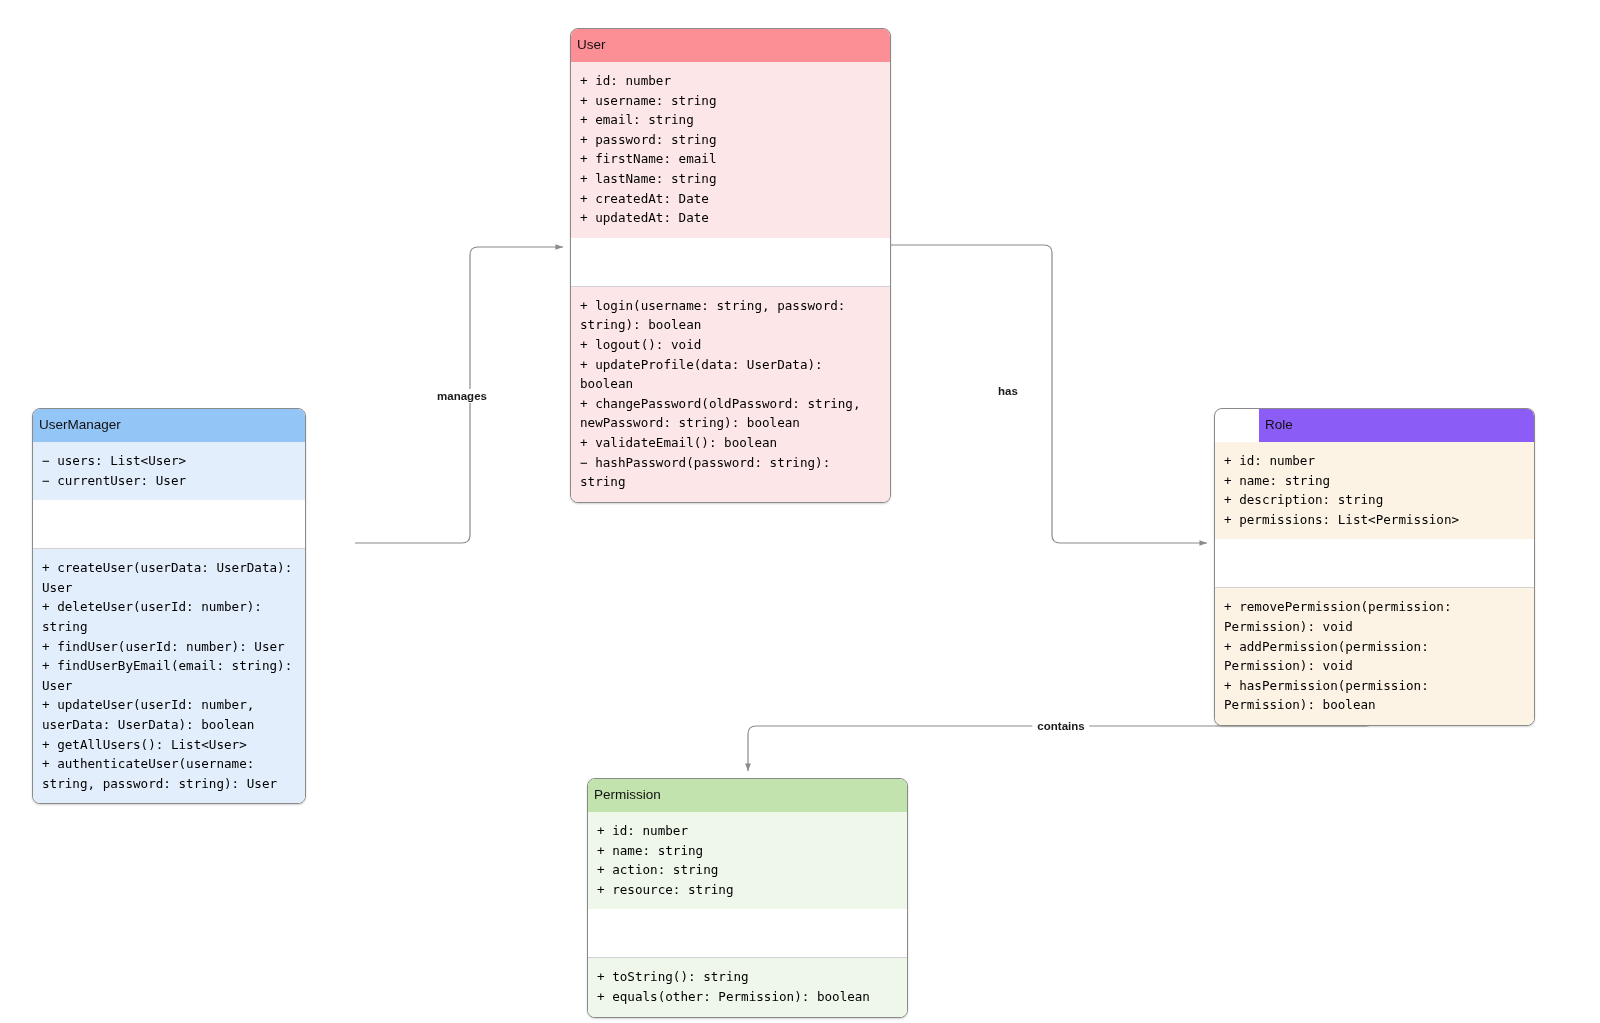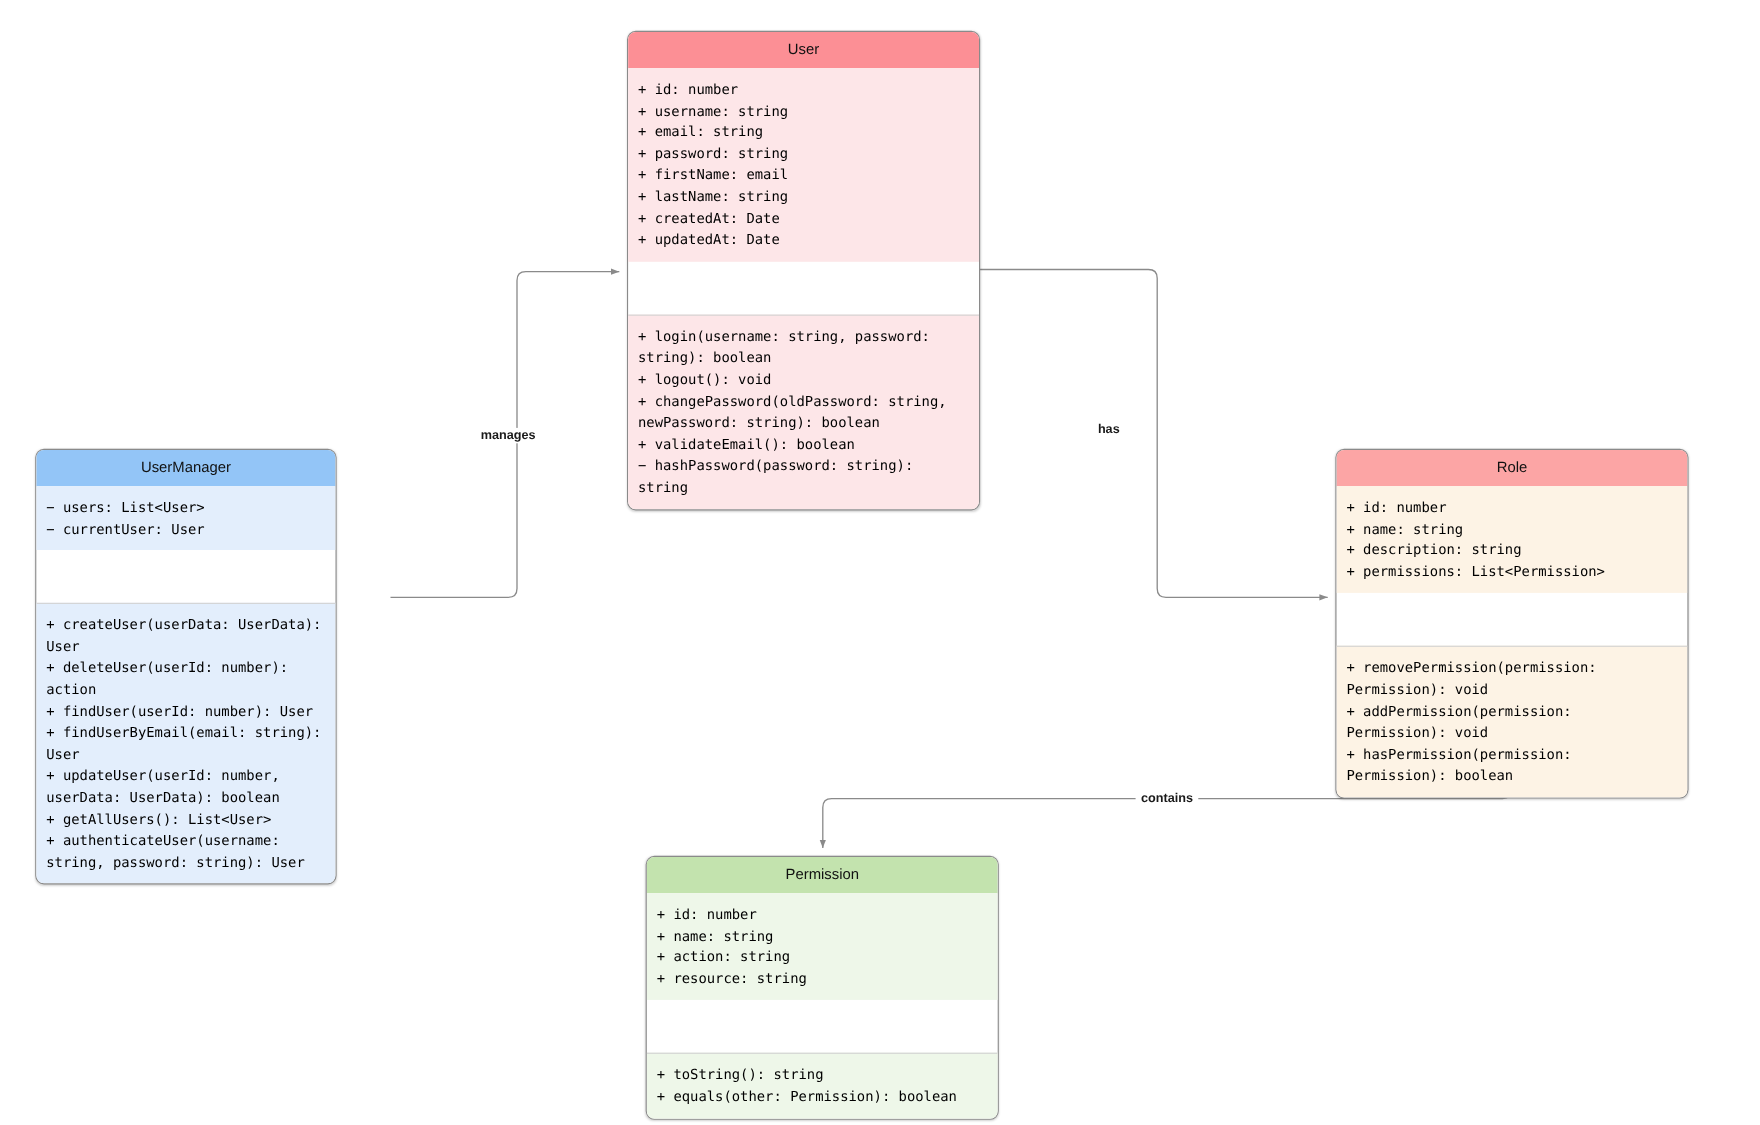--- a/index.html
+++ b/index.html
@@ -48,21 +48,21 @@
     border: 1px solid #8a8a8a;
     border-radius: 8px;
     overflow: hidden;
     background: #ffffff;
     box-shadow: 0 1px 2px rgba(0,0,0,0.18);
   }
   .uml-header {
     font-family: "Liberation Sans", sans-serif;
     font-size: 13.5px;
     color: #111111;
-    text-align: center;
+    text-align: left;
     padding: 8px 6px 9px 6px;
     box-sizing: border-box;
     line-height: 16px;
   }
   .uml-compartment {
     padding: 9px 9px 10px 9px;
     box-sizing: border-box;
   }
   .uml-compartment + .uml-compartment {
     border-top: 1px solid #d2d2d2;
@@ -82,21 +82,21 @@
   .c-user .uml-header{ background: #fc8f95; }
   .c-user .uml-compartment { background: #fde6e8; }
 
   
   .c-usermanager            { left: 32px; top: 408px; width: 274px; }
   .c-usermanager .uml-header{ background: #93c5f7; }
   .c-usermanager .uml-compartment { background: #e3eefc; }
 
   
   .c-role            { left: 1214px; top: 408px; width: 321px; }
-  .c-role .uml-header{ background: #fca5a5; }
+  .c-role .uml-header{ background: #8b5cf6; margin-left: 44px; }
   .c-role .uml-compartment { background: #fdf3e5; }
 
   
   .c-permission            { left: 587px; top: 778px; width: 321px; }
   .c-permission .uml-header{ background: #c3e3ae; }
   .c-permission .uml-compartment { background: #eef7e9; }
 </style>
 </head>
 <body>
 
@@ -128,35 +128,36 @@
       <div class="uml-row">+ email: string</div>
       <div class="uml-row">+ password: string</div>
       <div class="uml-row">+ firstName: email</div>
       <div class="uml-row">+ lastName: string</div>
       <div class="uml-row">+ createdAt: Date</div>
       <div class="uml-row">+ updatedAt: Date</div>
     </div>
     <div class="uml-compartment">
       <div class="uml-row">+ login(username: string, password: string): boolean</div>
       <div class="uml-row">+ logout(): void</div>
+      <div class="uml-row">+ updateProfile(data: UserData): boolean</div>
       <div class="uml-row">+ changePassword(oldPassword: string, newPassword: string): boolean</div>
       <div class="uml-row">+ validateEmail(): boolean</div>
       <div class="uml-row">− hashPassword(password: string): string</div>
     </div>
   </div>
 
   <div class="umlclass c-usermanager">
     <div class="uml-header">UserManager</div>
     <div class="uml-compartment">
       <div class="uml-row">− users: List&lt;User&gt;</div>
       <div class="uml-row">− currentUser: User</div>
     </div>
     <div class="uml-compartment">
       <div class="uml-row">+ createUser(userData: UserData): User</div>
-      <div class="uml-row">+ deleteUser(userId: number): action</div>
+      <div class="uml-row">+ deleteUser(userId: number): string</div>
       <div class="uml-row">+ findUser(userId: number): User</div>
       <div class="uml-row">+ findUserByEmail(email: string): User</div>
       <div class="uml-row">+ updateUser(userId: number, userData: UserData): boolean</div>
       <div class="uml-row">+ getAllUsers(): List&lt;User&gt;</div>
       <div class="uml-row">+ authenticateUser(username: string, password: string): User</div>
     </div>
   </div>
 
   <div class="umlclass c-role">
     <div class="uml-header">Role</div>

